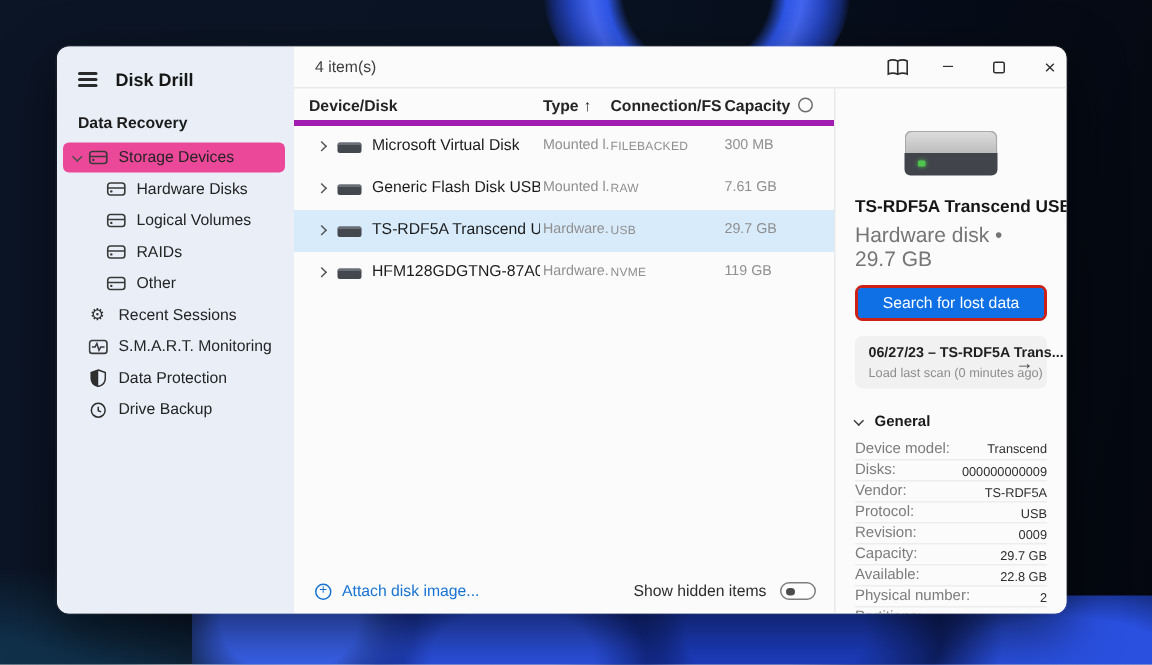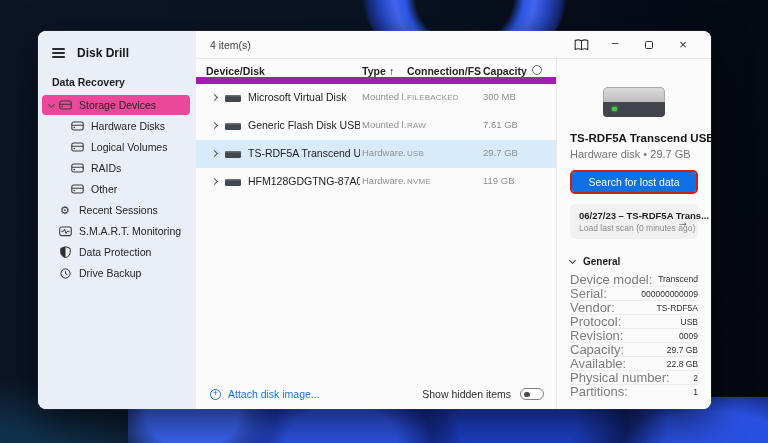--- a/index.html
+++ b/index.html
@@ -44,33 +44,33 @@
   .sb-label { font-size:10.5px; color:#242424; white-space:nowrap; }
   .gear-glyph { font-size:11px; color:#333; line-height:1; }
 
   .chev { width:5px; height:5px; border-right:1.3px solid #4c4c4c; border-bottom:1.3px solid #4c4c4c; display:inline-block; }
   .chev-down { transform:rotate(45deg); }
   .chev-right { transform:rotate(-45deg); }
   .sb-item .chev-down { position:absolute; left:7px; top:7px; }
 
   
   .main { flex:1; display:flex; flex-direction:column; min-width:0; background:#fbfbfb; }
-  .topbar { height:28px; flex:none; display:flex; align-items:center; border-bottom:1px solid #e9e9e9; padding:0 18px 0 14px; }
+  .topbar { height:28px; flex:none; display:flex; align-items:center; border-bottom:1px solid #e9e9e9; padding:0 1px 0 14px; }
   .items-count { font-size:10.5px; color:#3e3e3e; }
   .topbar-right { margin-left:auto; display:flex; align-items:center; gap:14px; }
   .wbtn { width:20px; height:20px; display:flex; align-items:center; justify-content:center; color:#2f2f2f; }
   .glyph-min { font-size:12px; color:#2f2f2f; margin-top:-3px; }
   .box-max { width:8px; height:8px; border:1.1px solid #2f2f2f; border-radius:1.5px; }
   .glyph-close { font-size:13px; color:#2f2f2f; }
 
   .content { flex:1; display:flex; min-height:0; }
 
   
   .table-area { width:361px; flex:none; display:flex; flex-direction:column; border-right:1px solid #e9e9e9; }
-  .thead { position:relative; height:25px; flex:none; border-bottom:7px solid #a21caf; }
+  .thead { position:relative; height:25px; flex:none; border-bottom:4px solid #a21caf; }
   .thead span { position:absolute; top:6px; font-size:10.5px; font-weight:bold; color:#242424; }
   .th-device { left:10px; } .th-type { left:166px; } .th-sort { left:193px; font-weight:normal; color:#555; font-size:9px; top:7px; }
   .th-conn { left:211px; } .th-cap { left:287px; }
   .th-refresh { position:absolute; left:336px; top:7px; width:10px; height:10px; border:1.3px solid #6d6d6d; border-radius:50%; }
   .tbody { flex:1; }
   .trow { position:relative; height:28px; }
   .trow.selected { background:#d8ebfb; }
   .trow .chev { position:absolute; left:16px; top:11px; border-color:#555; }
   .row-drive { position:absolute; left:29px; top:11px; width:16px; height:7px; background:#43474e; border-radius:1.5px;
     box-shadow:inset 0 1.6px 0 #6a6f77; }
@@ -91,36 +91,36 @@
 
   
   .detail { flex:1; min-width:0; padding:0 13px; }
   .drive-img { width:62px; margin:28px auto 0; }
   .drive-lid { height:15px; background:linear-gradient(#dcdcdc,#bdbdbd); border-radius:5px 5px 0 0;
     border:1px solid #a8a8a8; border-bottom:none; }
   .drive-front { position:relative; height:15px; background:#41454b; border-radius:0 0 4px 4px; }
   .led { position:absolute; left:9px; top:5px; width:5px; height:4px; background:#4ec44f; border-radius:1px;
     box-shadow:0 0 3px #4ec44f; }
   .d-title { margin-top:15px; font-size:11.5px; font-weight:bold; color:#161616; white-space:nowrap; }
-  .d-sub { margin-top:4px; font-size:11px; color:#757575; }
+  .d-sub { margin-top:4px; font-size:14px; color:#757575; }
   .search-wrap { margin-top:10px; border:2.5px solid #cd2017; border-radius:5px; }
   .search-btn { display:block; width:100%; height:20px; background:#0e70e4; border:none; border-radius:2.5px;
     color:#fff; font-size:10.5px; font-family:"Liberation Sans",sans-serif; cursor:pointer; }
   .session-card { margin-top:10px; background:#f1f1f1; border-radius:5px; padding:6px 9px; display:flex; align-items:center; }
   .session-text { min-width:0; }
   .session-title { font-size:9.5px; font-weight:bold; color:#1e1e1e; white-space:nowrap; }
   .session-sub { margin-top:2px; font-size:8.5px; color:#8d8d8d; white-space:nowrap; }
   .session-arrow { margin-left:auto; font-size:12px; color:#3a3a3a; padding-left:6px; }
   .general-header { margin-top:17px; display:flex; align-items:center; gap:8px; }
   .general-header .chev { border-color:#3c3c3c; margin-top:-2px; }
   .general-label { font-size:10px; font-weight:bold; color:#1a1a1a; }
   .kv-list { margin-top:5px; }
   .kv { display:flex; align-items:center; height:14px; border-top:1px solid #ededed; }
   .kv:first-child { border-top:none; }
-  .kv .k { font-size:13px; color:#7c7c7c; white-space:nowrap; }
+  .kv .k { font-size:10px; color:#7c7c7c; white-space:nowrap; }
   .kv .v { margin-left:auto; font-size:8.5px; color:#2e2e2e; white-space:nowrap; }
 </style>
 </head>
 <body>
 
 <div class="desktop">
   <div class="wp-arc"></div>
   <div class="wp-teal"></div>
   <div class="wp-bloom"></div>
 
@@ -327,21 +327,21 @@
           <div class="general-header">
             <span class="chev chev-down"></span>
             <span class="general-label">General</span>
           </div>
           <div class="kv-list" id="general-rows">
               <div class="kv">
     <span class="k">Device model:</span>
     <span class="v">Transcend</span>
   </div>
               <div class="kv">
-    <span class="k">Serial:</span>
+    <span class="k">Disks:</span>
     <span class="v">000000000009</span>
   </div>
               <div class="kv">
     <span class="k">Vendor:</span>
     <span class="v">TS-RDF5A</span>
   </div>
               <div class="kv">
     <span class="k">Protocol:</span>
     <span class="v">USB</span>
   </div>

